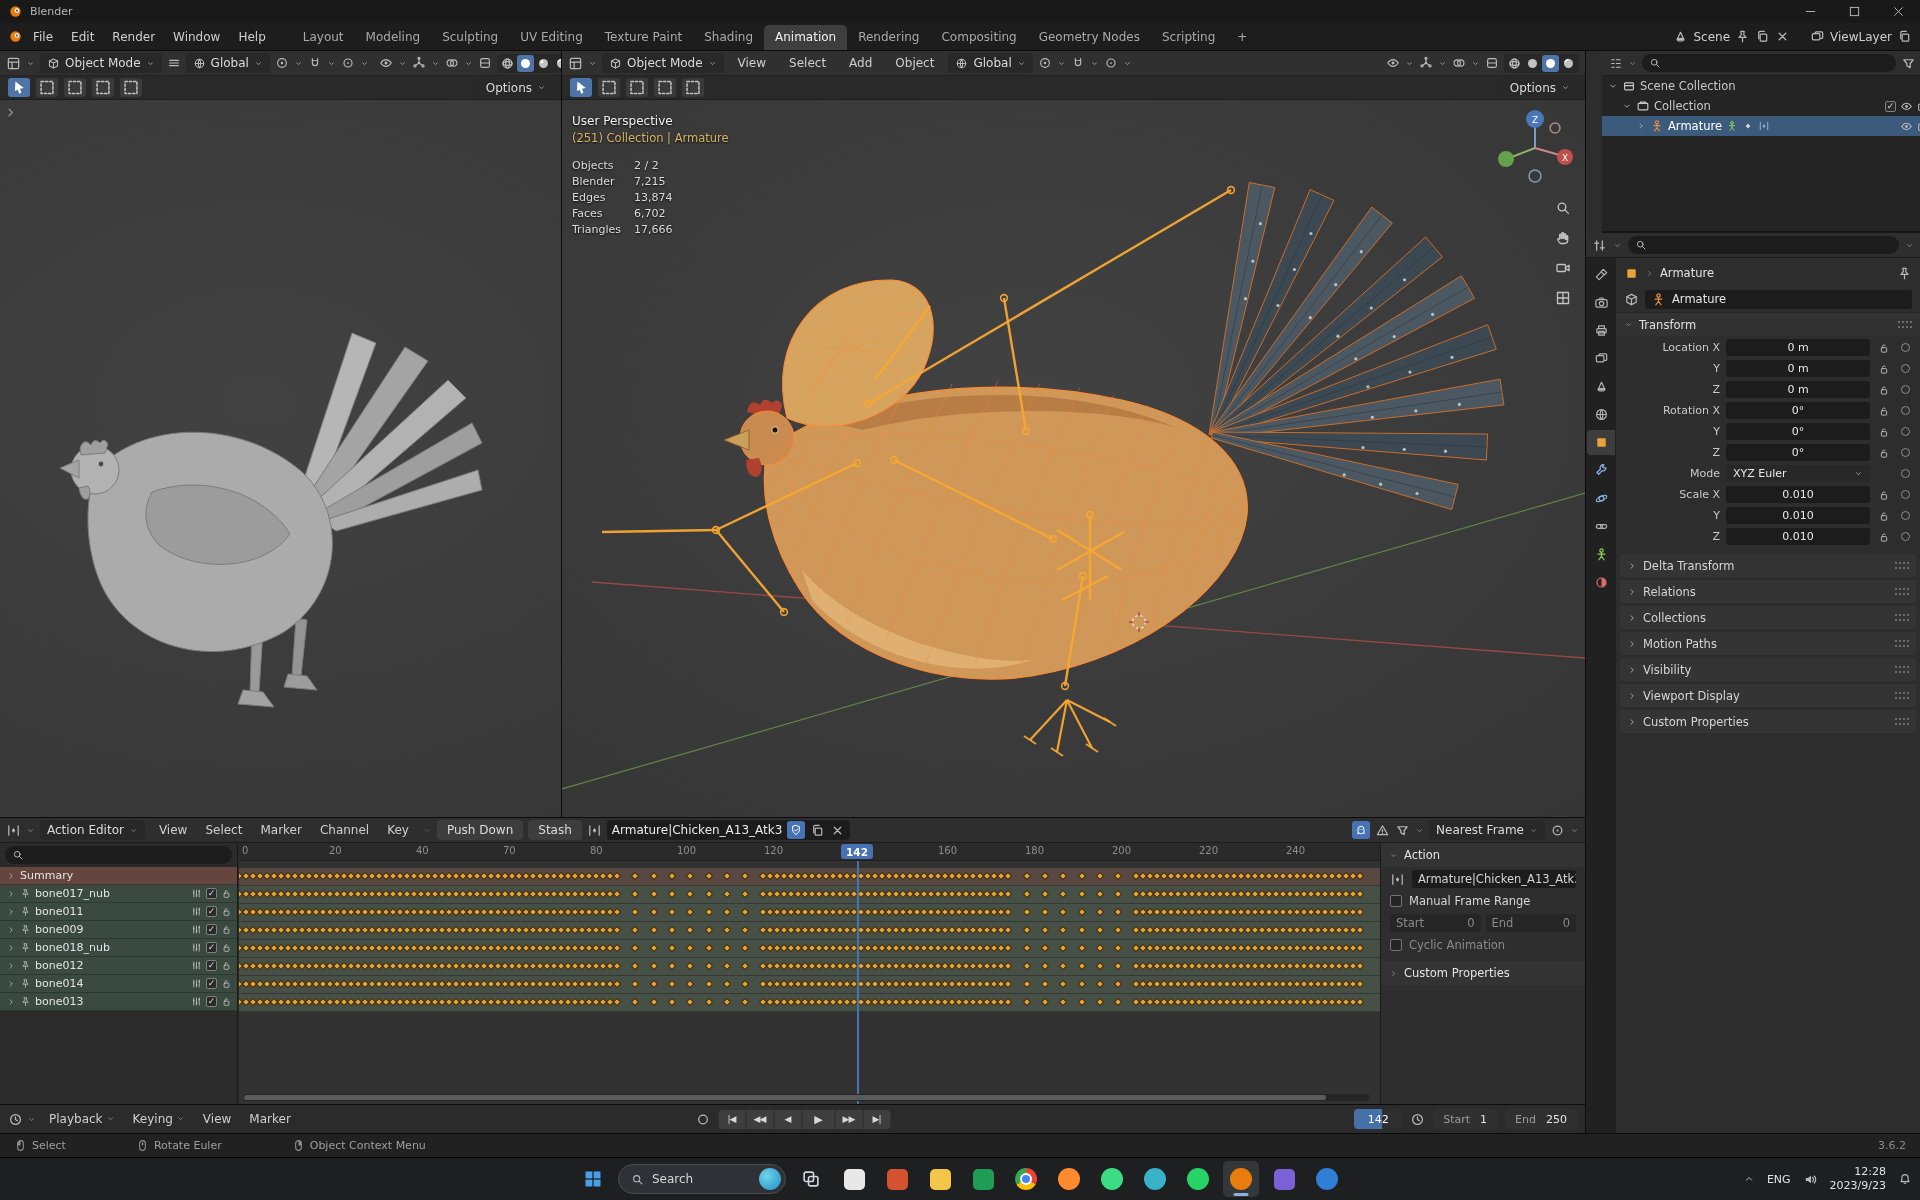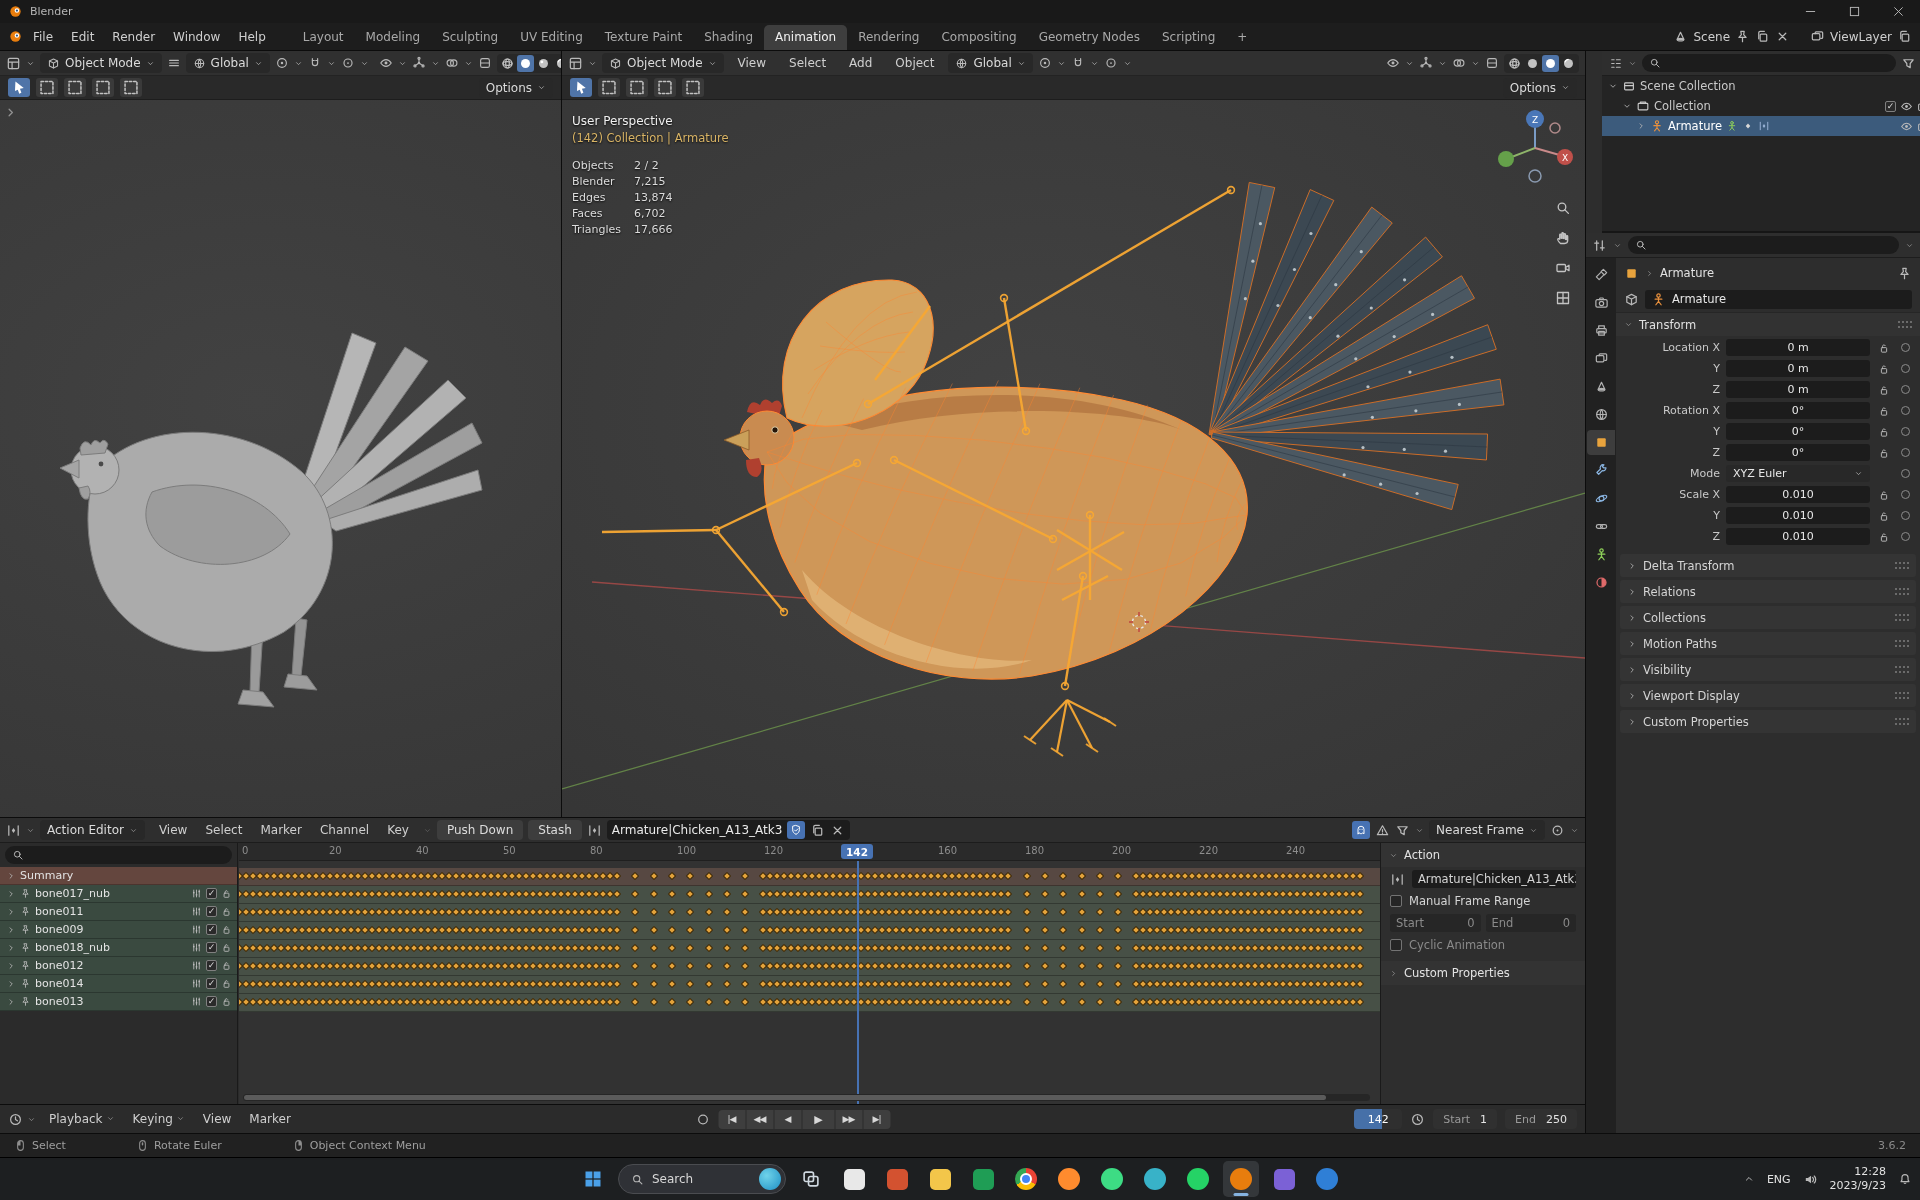--- a/index.html
+++ b/index.html
@@ -761,21 +761,21 @@
           <circle cx="295" cy="363" r="3.4" stroke="#f7a833" stroke-width="1.6" fill="none" opacity=".95"></circle>
           <circle cx="222" cy="512" r="3.4" stroke="#f7a833" stroke-width="1.6" fill="none" opacity=".95"></circle>
           <circle cx="521" cy="476" r="3.4" stroke="#f7a833" stroke-width="1.6" fill="none" opacity=".95"></circle>
           <circle cx="503" cy="586" r="3.4" stroke="#f7a833" stroke-width="1.6" fill="none" opacity=".95"></circle>
           <circle cx="528" cy="415" r="3.4" stroke="#f7a833" stroke-width="1.6" fill="none" opacity=".95"></circle>
           <circle cx="577" cy="522" r="6.5" stroke="#e8e8e8" stroke-width="1.4" stroke-dasharray="2.6 2.6" fill="none"></circle>
           <path d="M577 512v4M577 528v4M567 522h4M583 522h4" stroke="#c04440" stroke-width="1.4"></path>
         </svg>
       <div class="vp-overlay">
         <div class="viewname">User Perspective</div>
-        <div class="ctx">(142) Collection | Armature</div>
+        <div class="ctx">(251) Collection | Armature</div>
         <div class="stats" id="vpr-stats">
             <div class="srow">
               <span class="sl">Objects</span>
               <span>2 / 2</span>
             </div>
             <div class="srow">
               <span class="sl">Blender</span>
               <span>7,215</span>
             </div>
             <div class="srow">
@@ -1696,21 +1696,21 @@
                 </svg>
               </span>
             </div>
           </div>
       </div>
       <div id="ds-keys">
         <div id="ds-ruler">
             <span class="tick" style="left: 3px;">0</span>
             <span class="tick" style="left: 90px;">20</span>
             <span class="tick" style="left: 177px;">40</span>
-            <span class="tick" style="left: 264px;">50</span>
+            <span class="tick" style="left: 264px;">70</span>
             <span class="tick" style="left: 351px;">80</span>
             <span class="tick" style="left: 438px;">100</span>
             <span class="tick" style="left: 525px;">120</span>
             <span class="tick" style="left: 699px;">160</span>
             <span class="tick" style="left: 786px;">180</span>
             <span class="tick" style="left: 873px;">200</span>
             <span class="tick" style="left: 960px;">220</span>
             <span class="tick" style="left: 1047px;">240</span>
           </div>
         <div id="ds-bands">

